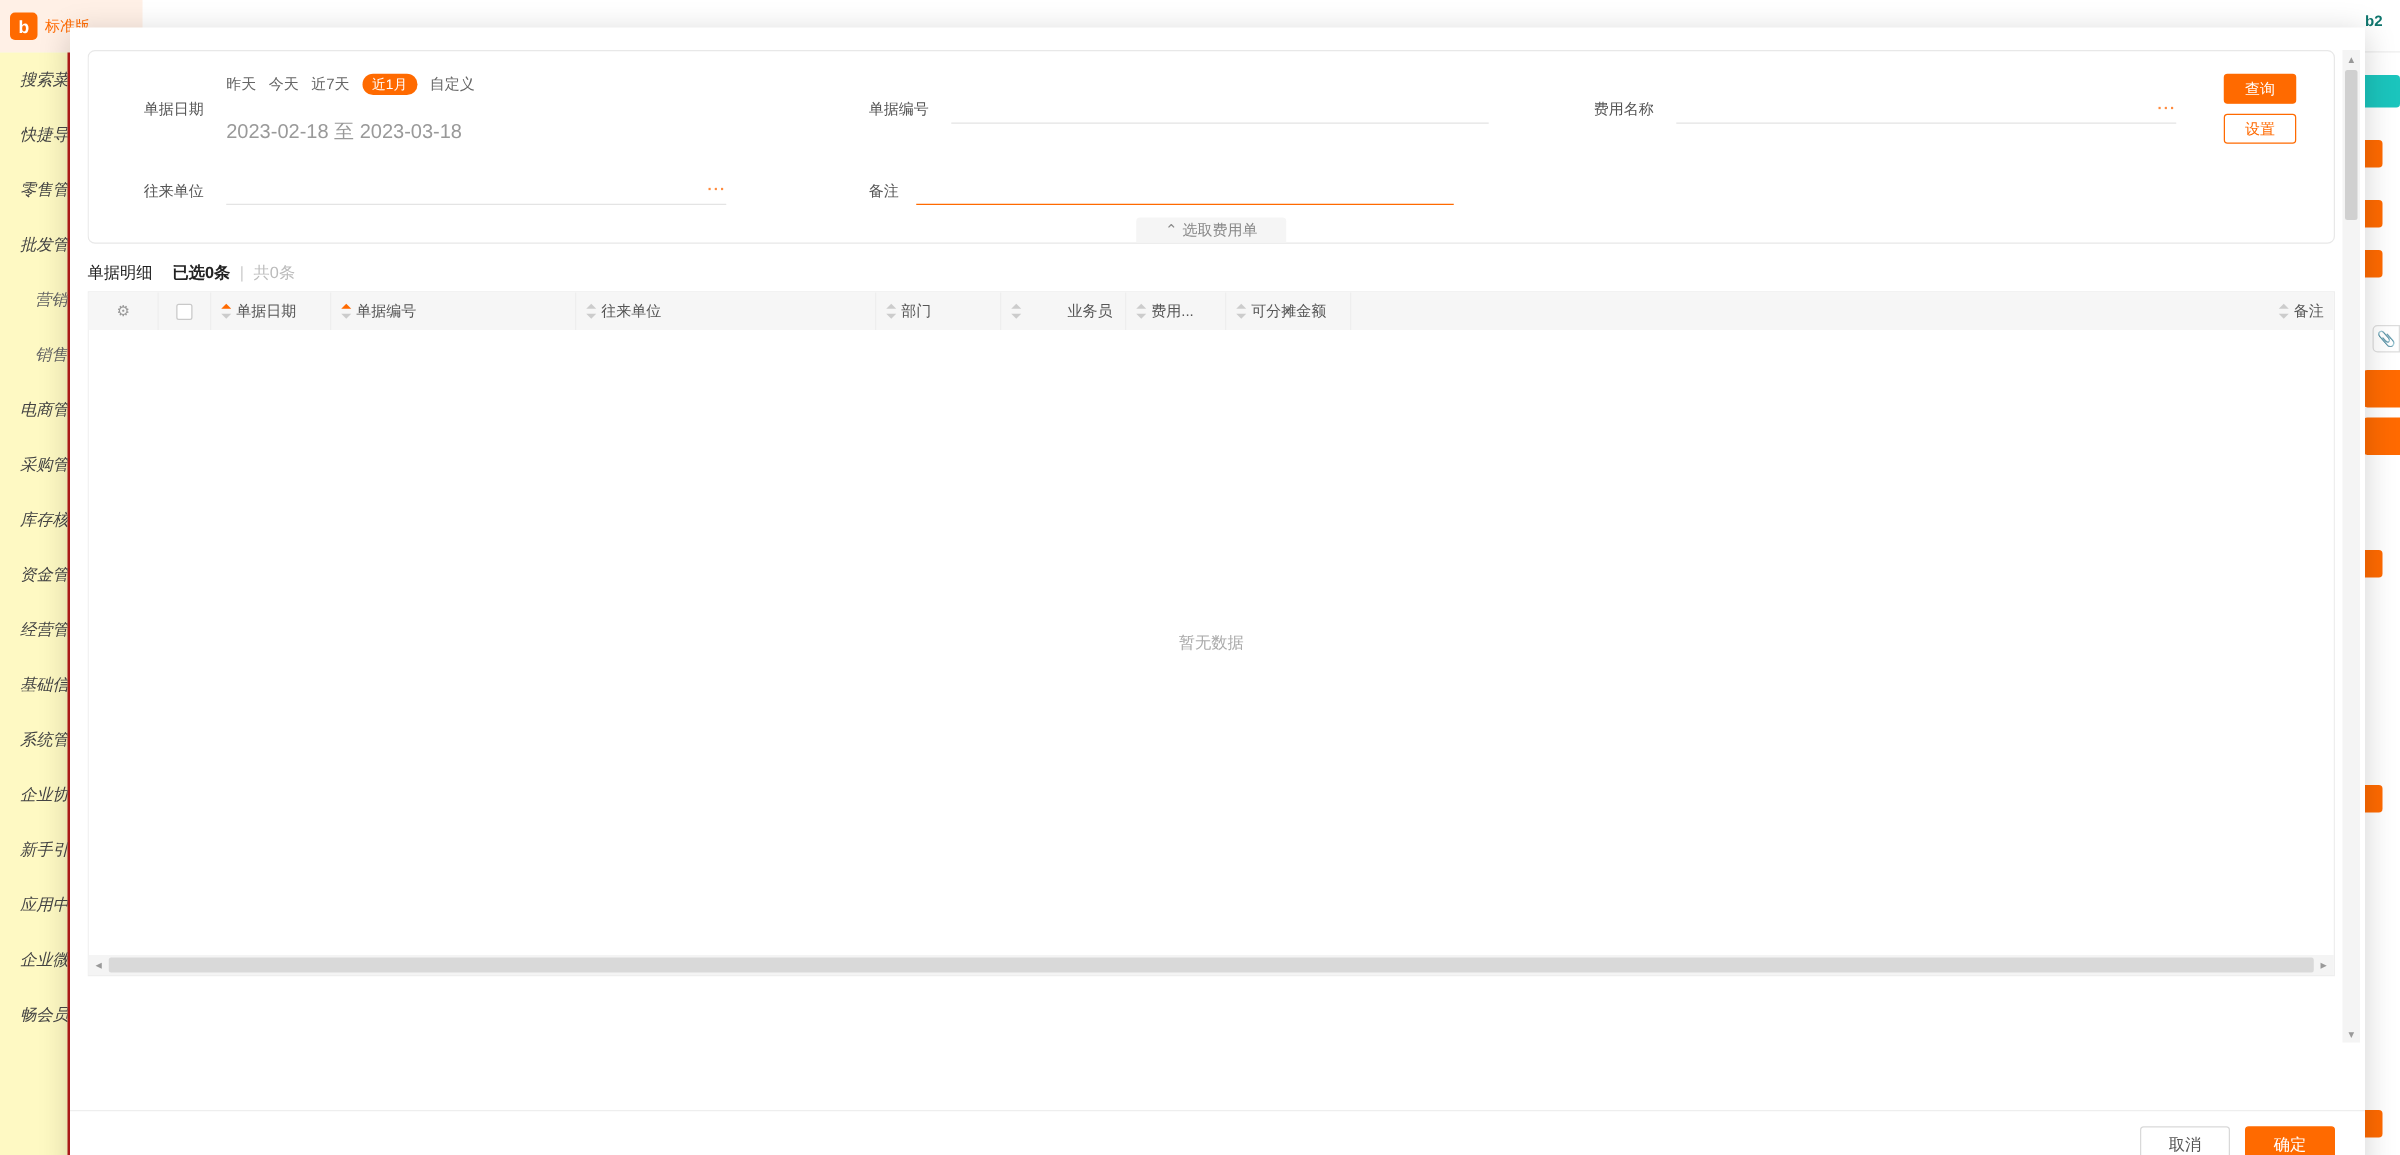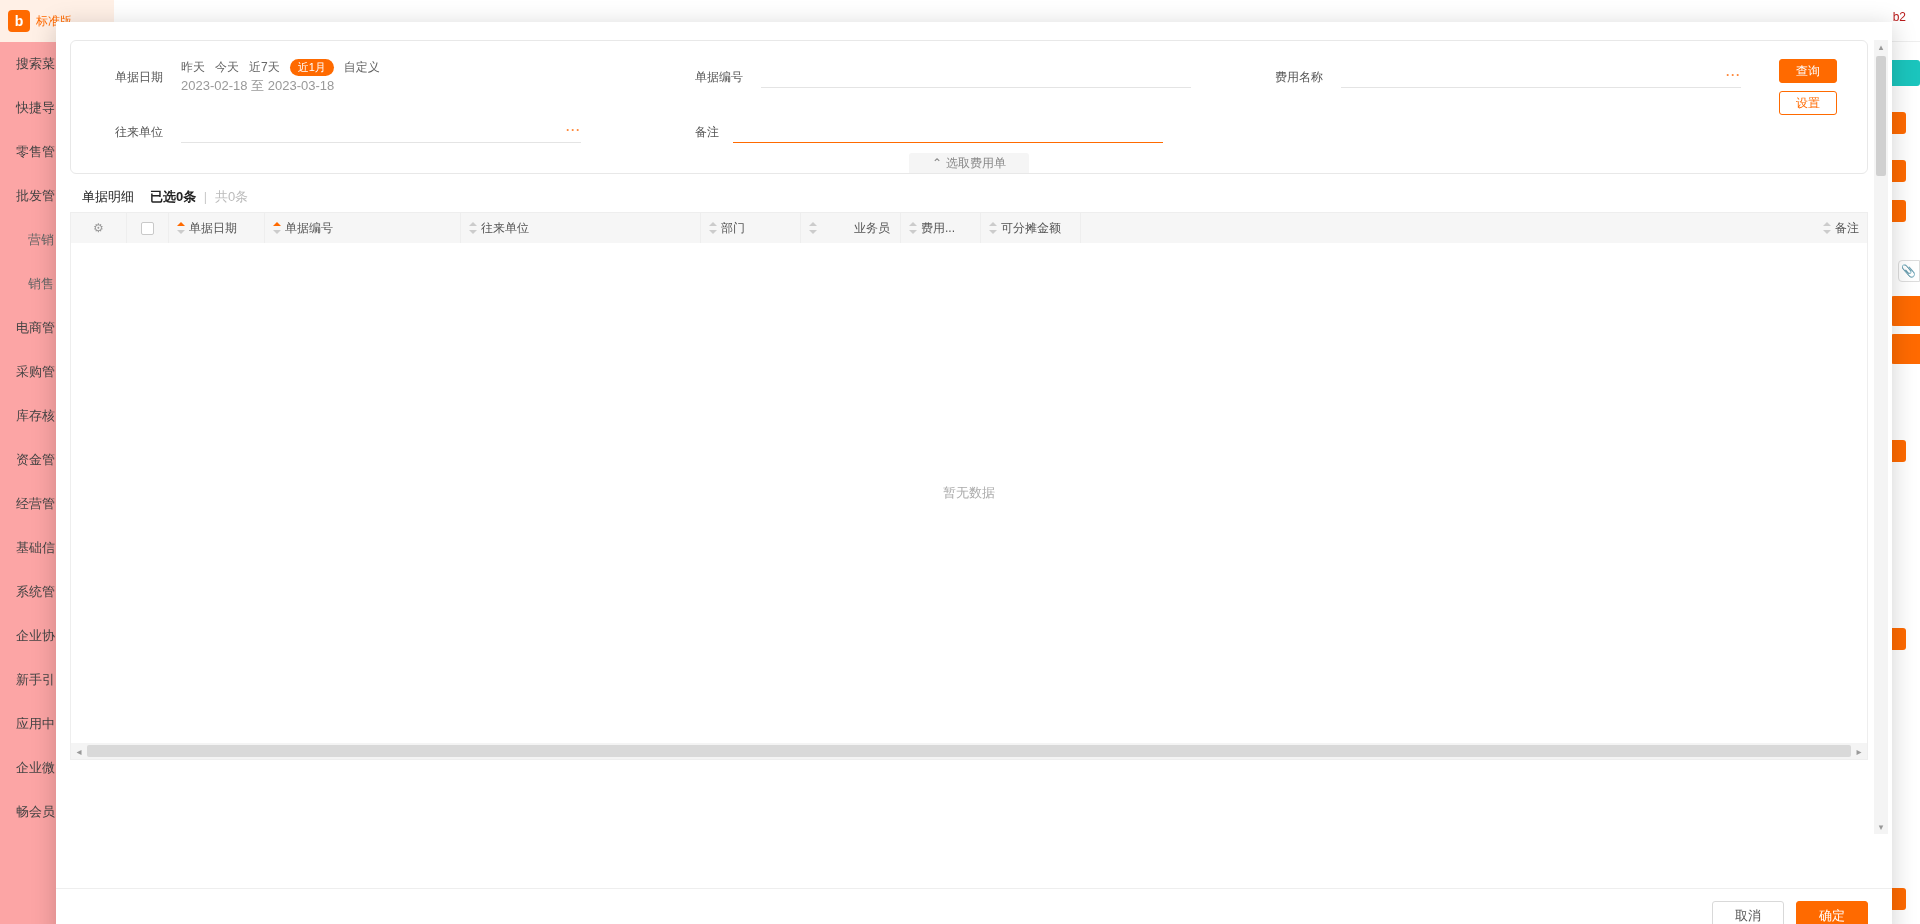--- a/index.html
+++ b/index.html
@@ -4,23 +4,23 @@
 <style>
 * { box-sizing: border-box; margin: 0; padding: 0; }
 html, body { width: 1920px; height: 924px; font-family: "Microsoft YaHei", Arial, sans-serif; font-size: 12px; color: #333; overflow: hidden; background: #fff; }
 
 
 .bg-app { position: absolute; inset: 0; }
 .bg-topbar { position: absolute; left: 0; top: 0; right: 0; height: 42px; background: #fff; border-bottom: 1px solid #eee; }
 .bg-logo { position: absolute; left: 0; top: 0; width: 114px; height: 42px; background: #fff0e6; display: flex; align-items: center; padding-left: 8px; gap: 6px; }
 .bg-logo-mark { width: 22px; height: 22px; border-radius: 4px; background: #ff6a00; color:#fff; font-weight:700; display:flex; align-items:center; justify-content:center; font-size:14px; }
 .bg-logo-text { color: #ff6a00; font-size: 12px; }
-.bg-user { position: absolute; right: 14px; top: 10px; color: #b91c1c; }
-
-.bg-sidebar { position: absolute; left: 0; top: 42px; bottom: 0; width: 60px; background: #fca5a5; border-right: 1px solid #b91c1c; overflow: hidden; }
+.bg-user { position: absolute; right: 14px; top: 10px; color: #0f766e; font-weight: bold; }
+
+.bg-sidebar { position: absolute; left: 0; top: 42px; bottom: 0; width: 60px; background: #fef9c3; border-right: 6px solid #b91c1c; overflow: hidden; font-style: italic; }
 .bg-sidebar-item { height: 44px; display: flex; align-items: center; padding-left: 16px; color: #444; white-space: nowrap; font-size: 13px; }
 .bg-sidebar-item.sub { padding-left: 28px; color: #666; }
 .bg-teal { background: #1bc5bd; position:absolute; right:0; top:60px; width:48px; height:26px; border-radius:3px; }
 .bg-orange-pill { background: #ff6a00; position:absolute; right:14px; width:44px; height:22px; border-radius:3px; }
 .bg-side-attach { position:absolute; right:0; top:260px; width:22px; height:22px; border:1px solid #ddd; border-radius:4px 0 0 4px; display:flex; align-items:center; justify-content:center; color:#999; }
 .bg-side-orange { position:absolute; right:0; width:30px; height:30px; background:#ff6a00; border-radius:4px 0 0 4px; }
 
 
 .modal-mask { position: absolute; inset: 0; background: rgba(0,0,0,0); }
 .modal { position: absolute; left: 56px; top: 22px; width: 1836px; height: 920px; background: #fff; box-shadow: 0 4px 24px rgba(0,0,0,.18); display: flex; flex-direction: column; }
@@ -35,39 +35,39 @@
 
 .filter-card { border: 1px solid #e8e8e8; border-radius: 6px; padding: 18px 44px 0 44px; position: relative; }
 .filter-rows { display: flex; flex-direction: column; gap: 26px; }
 .filter-row { display: flex; gap: 40px; }
 .filter-group { display: flex; align-items: center; }
 .filter-label { width: 58px; color: #555; text-align: left; margin-right: 8px; white-space:nowrap; }
 .filter-label.wide { width: 72px; }
 .date-presets { display: flex; align-items: center; gap: 10px; color: #666; }
 .date-preset { cursor: pointer; }
 .date-preset.active { background: #ff6a00; color: #fff; border-radius: 10px; padding: 1px 8px; font-size:11px; }
-.date-range { color: #999; margin-top: 1px; font-size: 13px; }
+.date-range { color: #999; margin-top: 19px; font-size: 16px; }
 .date-wrap { display:flex; flex-direction:column; }
 
 .uinput { border: none; border-bottom: 1px solid #e4e4e4; height: 22px; width: 430px; background: transparent; outline: none; font-size:12px; }
 .uinput.short { width: 400px; }
 .uinput.orange { border-bottom-color: #ff6a00; }
 .input-with-more { position: relative; display:inline-block; }
 .input-more { position:absolute; right:0; top:2px; color:#ff8a3d; font-weight:700; cursor:pointer; letter-spacing:1px; }
 
 .filter-actions { position: absolute; right: 30px; top: 18px; display: flex; flex-direction: column; gap: 8px; }
 .btn { height: 24px; min-width: 58px; border-radius: 3px; display:flex; align-items:center; justify-content:center; font-size:12px; cursor:pointer; padding:0 12px; }
 .btn-primary { background:#ff6a00; color:#fff; border:1px solid #ff6a00; }
 .btn-outline { background:#fff; color:#ff6a00; border:1px solid #ff6a00; }
 .btn-default { background:#fff; color:#555; border:1px solid #d9d9d9; }
 
 .collapse-bar { margin: 10px auto 0 auto; width: 120px; height: 20px; background: #f5f5f5; border-radius: 3px 3px 0 0; display:flex; align-items:center; justify-content:center; color:#888; gap:4px; cursor:pointer; font-size:12px; }
 
 
-.detail-strip { display:flex; align-items:center; gap:16px; margin: 14px 0 6px 12px; font-size:13px; }
+.detail-strip { display:flex; align-items:center; gap:16px; margin: 14px 0 6px 0; font-size:13px; }
 .detail-title { color:#222; }
 .detail-count b { color:#222; }
 .detail-count .sep { color:#ccc; margin:0 4px; }
 .detail-count .total { color:#bbb; }
 
 
 .tbl-wrap { border:1px solid #eee; }
 .tbl-head { display:flex; background:#f6f6f6; height:30px; align-items:stretch; }
 .th { border-right:1px solid #eee; display:flex; align-items:center; padding:0 8px; color:#555; position:relative; }
 .th.center { justify-content:center; }

